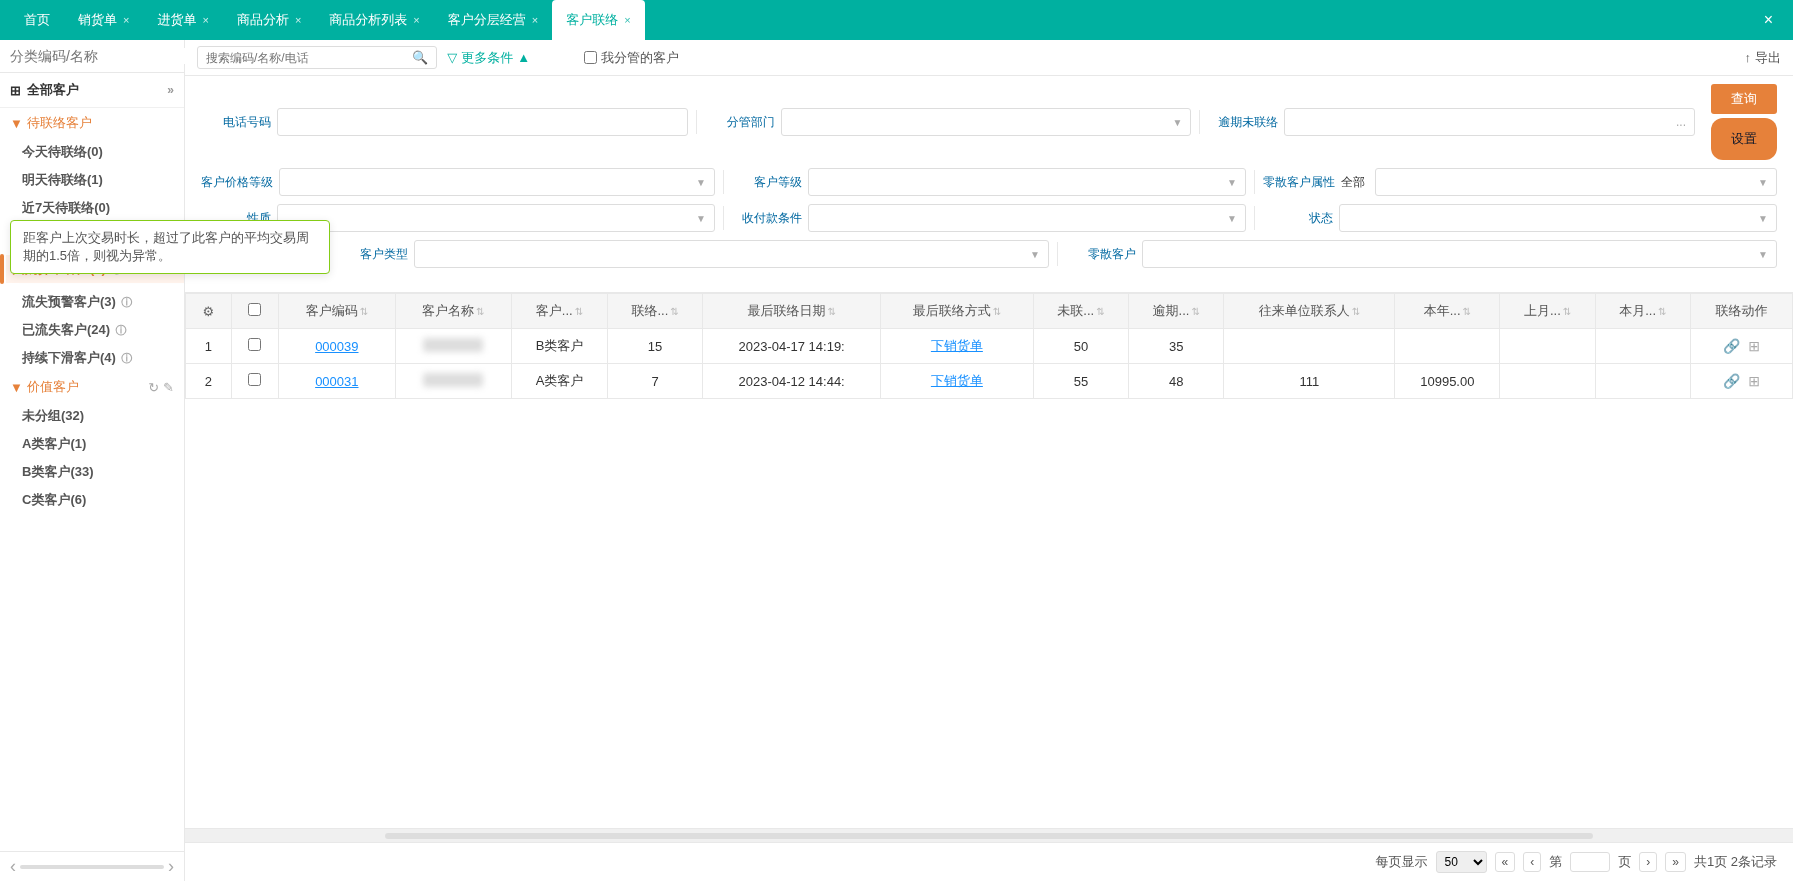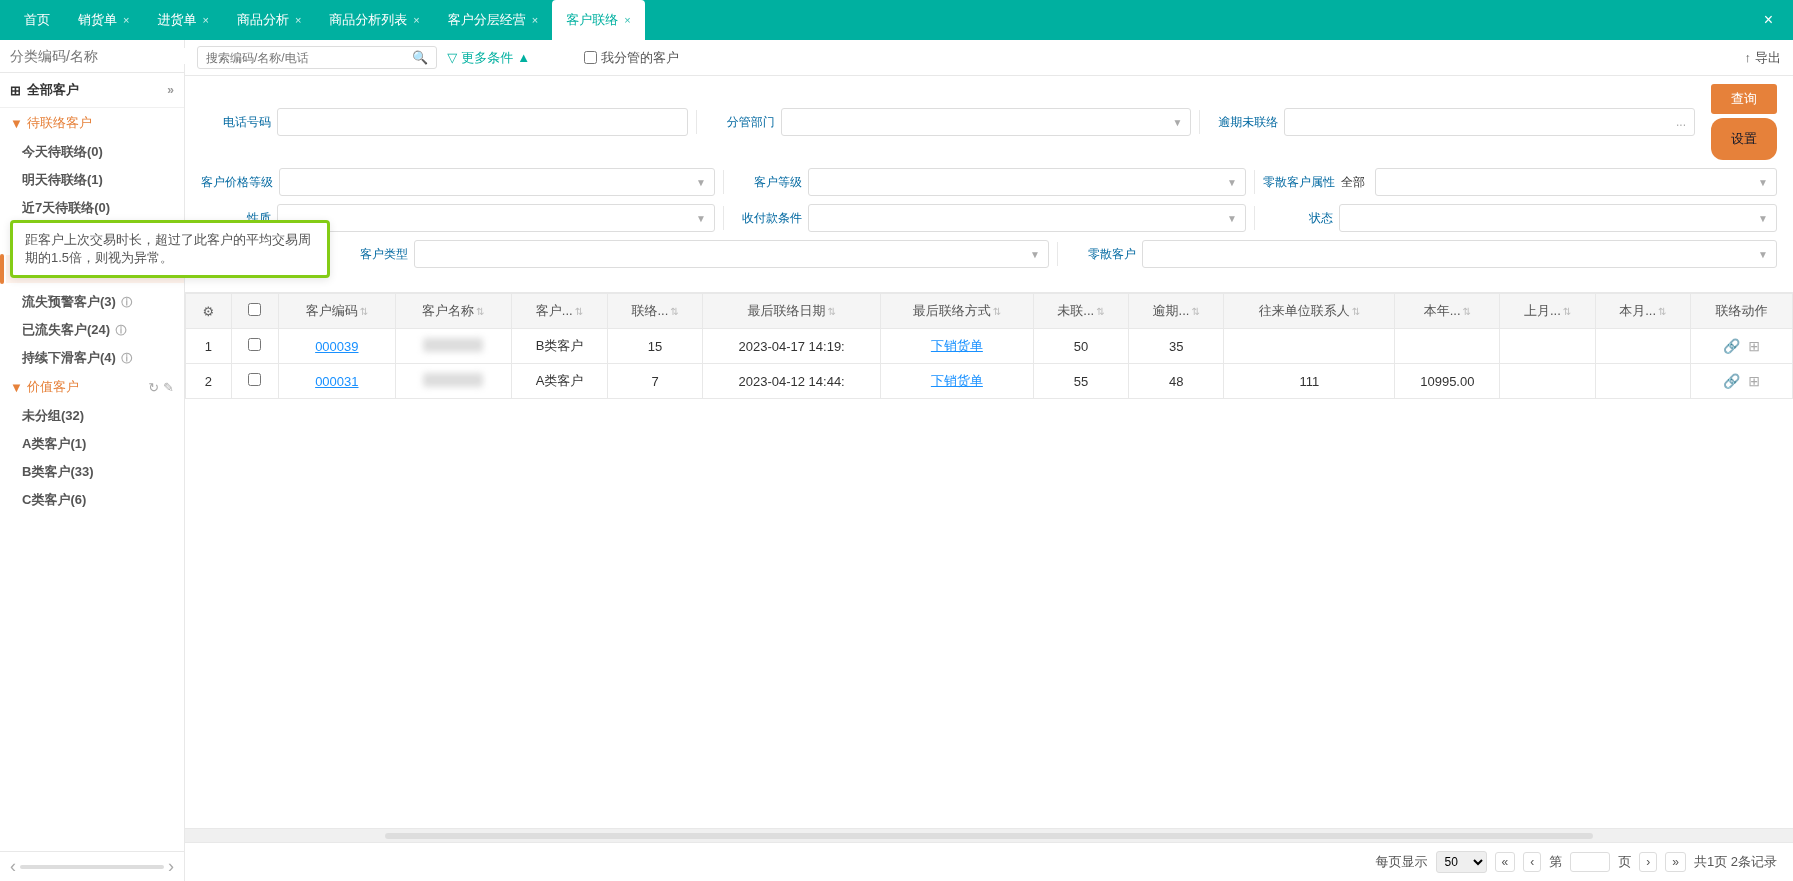--- a/index.html
+++ b/index.html
@@ -61,21 +61,21 @@
 
     .sidebar-group-title {
       display: flex; align-items: center; justify-content: space-between;
       padding: 6px 10px; color: #e6813a; font-size: 12px; cursor: pointer;
     }
     .sidebar-group-title .edit-icons { display: flex; gap: 4px; color: #aaa; }
 
     
     .tooltip-box {
       position: absolute; left: 10px; top: 220px; z-index: 100;
-      background: #fff; border: 3px solid #84cc16; border-radius: 4px;
+      background: #fff; border: 1px solid #84cc16; border-radius: 4px;
       padding: 8px 12px; font-size: 12px; color: #555;
       box-shadow: 0 2px 8px rgba(0,0,0,0.1); max-width: 320px;
     }
 
     
     .content-area {
       flex: 1; display: flex; flex-direction: column; overflow: hidden;
     }
 
     

